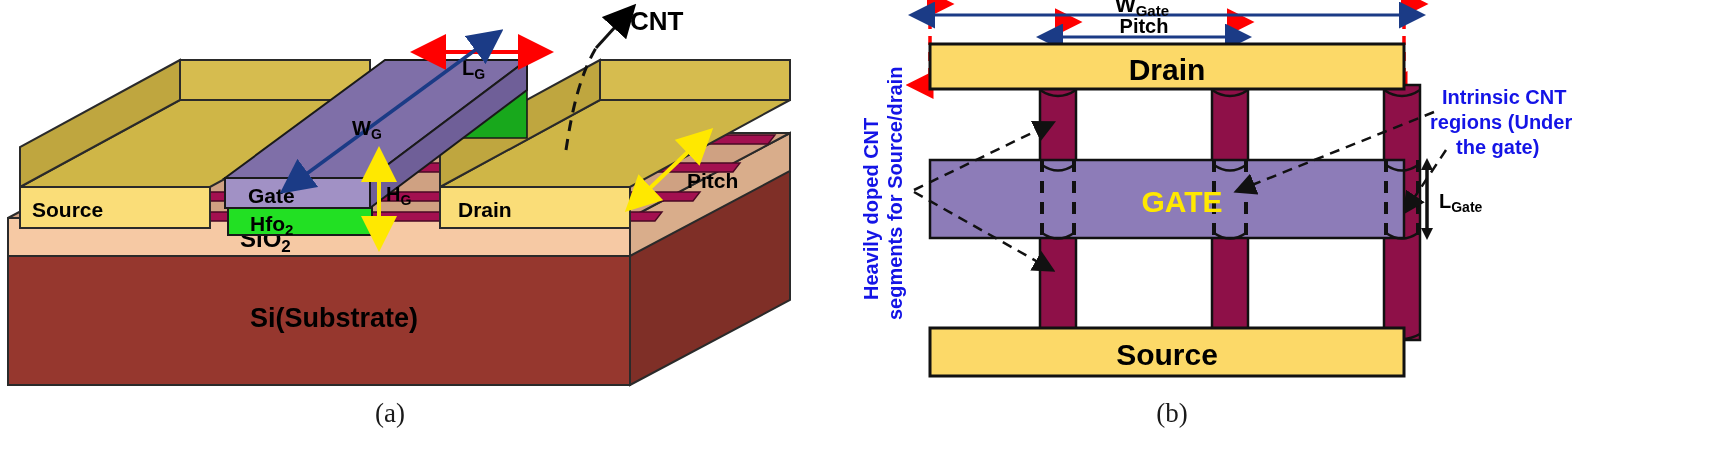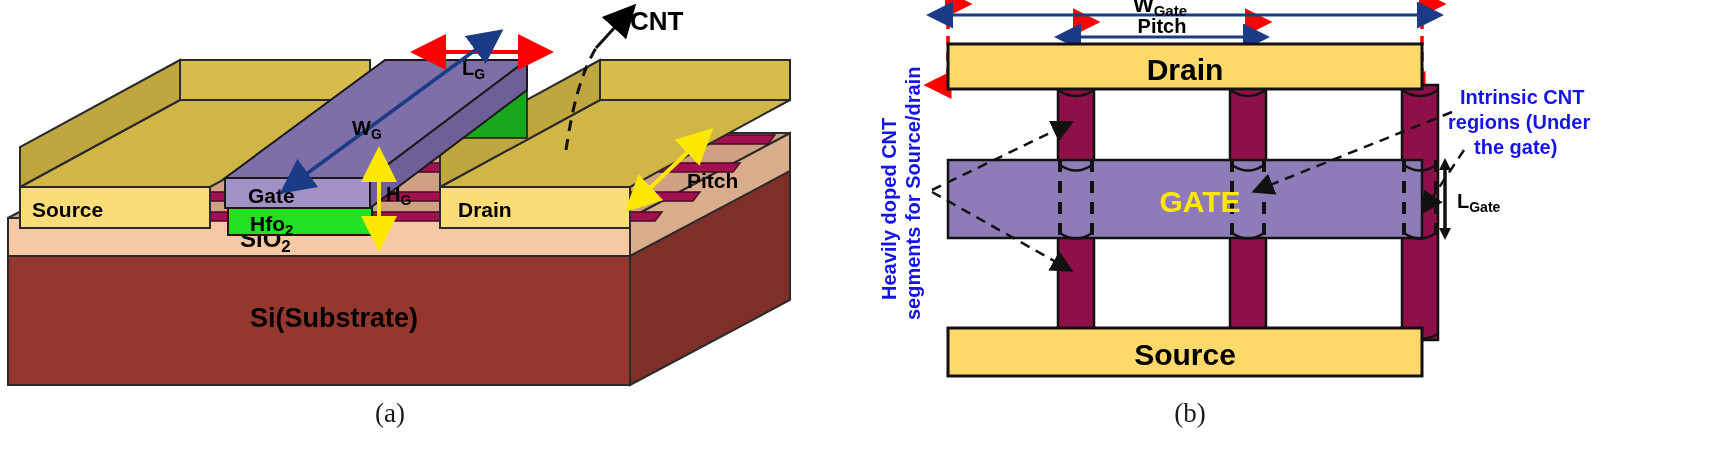--- a/index.html
+++ b/index.html
@@ -16,21 +16,21 @@
     height: 470px;
     background: #ffffff;
     overflow: hidden;
   }
   .panel {
     position: absolute;
     top: 0;
     height: 470px;
   }
   #panel-a { left: 0; width: 800px; }
-  #panel-b { left: 860px; width: 854px; }
+  #panel-b { left: 842px; width: 854px; }
 
   .panel-svg {
     position: absolute;
     left: 0;
     top: 0;
     display: block;
   }
 
   .caption {
     position: absolute;

